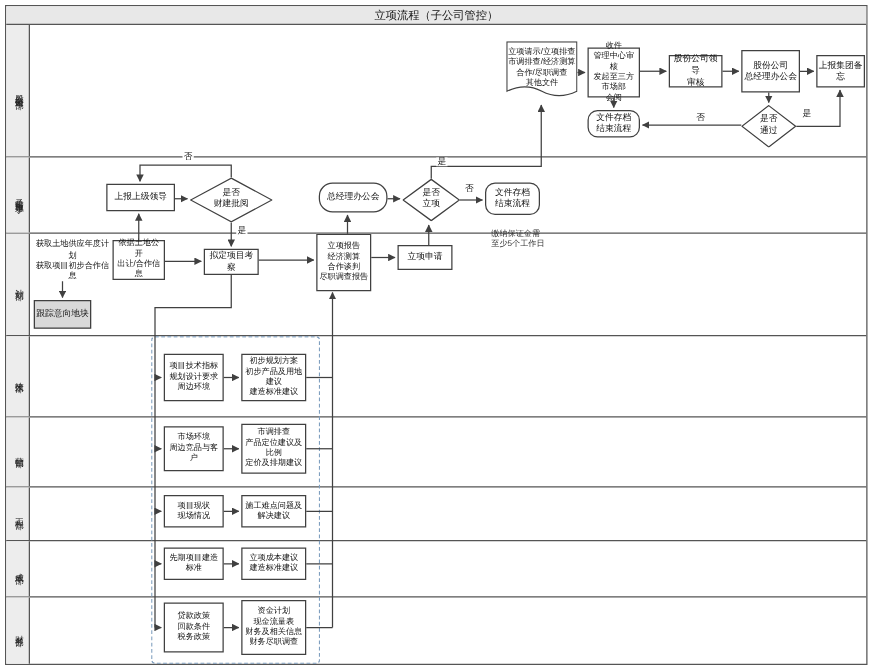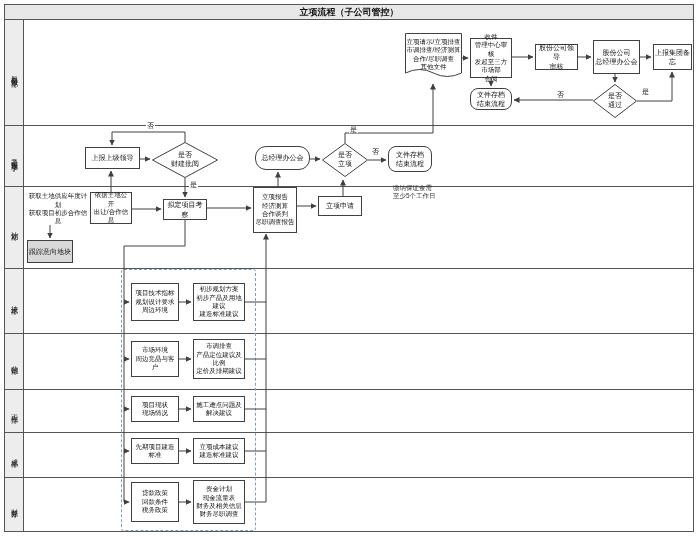--- a/index.html
+++ b/index.html
@@ -1,21 +1,21 @@
 <!DOCTYPE html>
 <html><head>
 <meta charset="utf-8">
 <style>
   html,body{margin:0;padding:0;background:#fff;}
   #root{position:relative;width:697px;height:537px;background:#fff;
         font-family:"Liberation Sans","DejaVu Sans",sans-serif;color:#111;overflow:hidden;}
   .frame{position:absolute;left:4px;top:4px;width:688px;height:526px;border:1px solid #555;
          display:flex;flex-direction:column;box-sizing:content-box;}
   .titlebar{height:14px;flex:0 0 14px;border-bottom:1px solid #555;background:#e8e8e8;
-            display:flex;align-items:center;justify-content:center;font-size:9px;font-weight:bold;}
+            display:flex;align-items:center;justify-content:center;font-size:9px;font-weight:normal;}
   .lane{position:relative;border-bottom:1px solid #555;display:flex;}
   .lane.last{border-bottom:none;}
   .lane-label{width:18px;flex:0 0 18px;border-right:1px solid #555;background:#ededed;
               display:flex;align-items:center;justify-content:center;}
   .lane-label span{writing-mode:vertical-rl;text-orientation:upright;font-size:7px;
                    letter-spacing:1px;color:#222;}
   .layer{position:absolute;left:0;top:0;width:697px;height:537px;}
   .node{position:absolute;border:1px solid #404040;background:#fff;display:flex;align-items:center;
         justify-content:center;text-align:center;font-size:7px;line-height:1.3;white-space:pre-line;
         box-sizing:border-box;padding:1px;z-index:2;}

